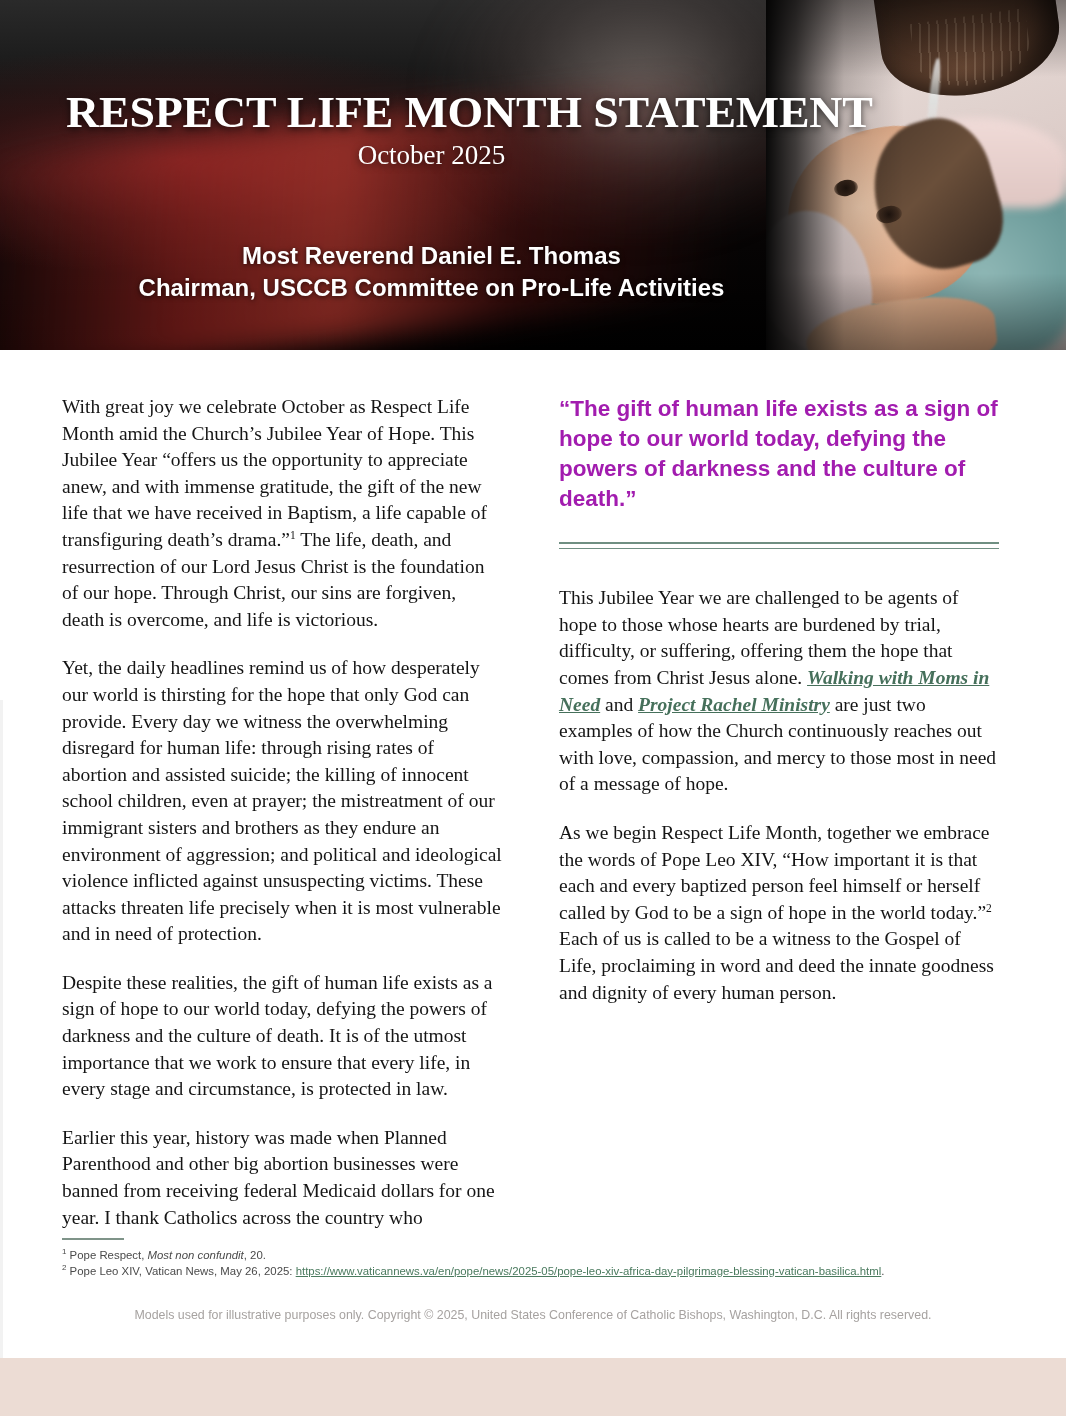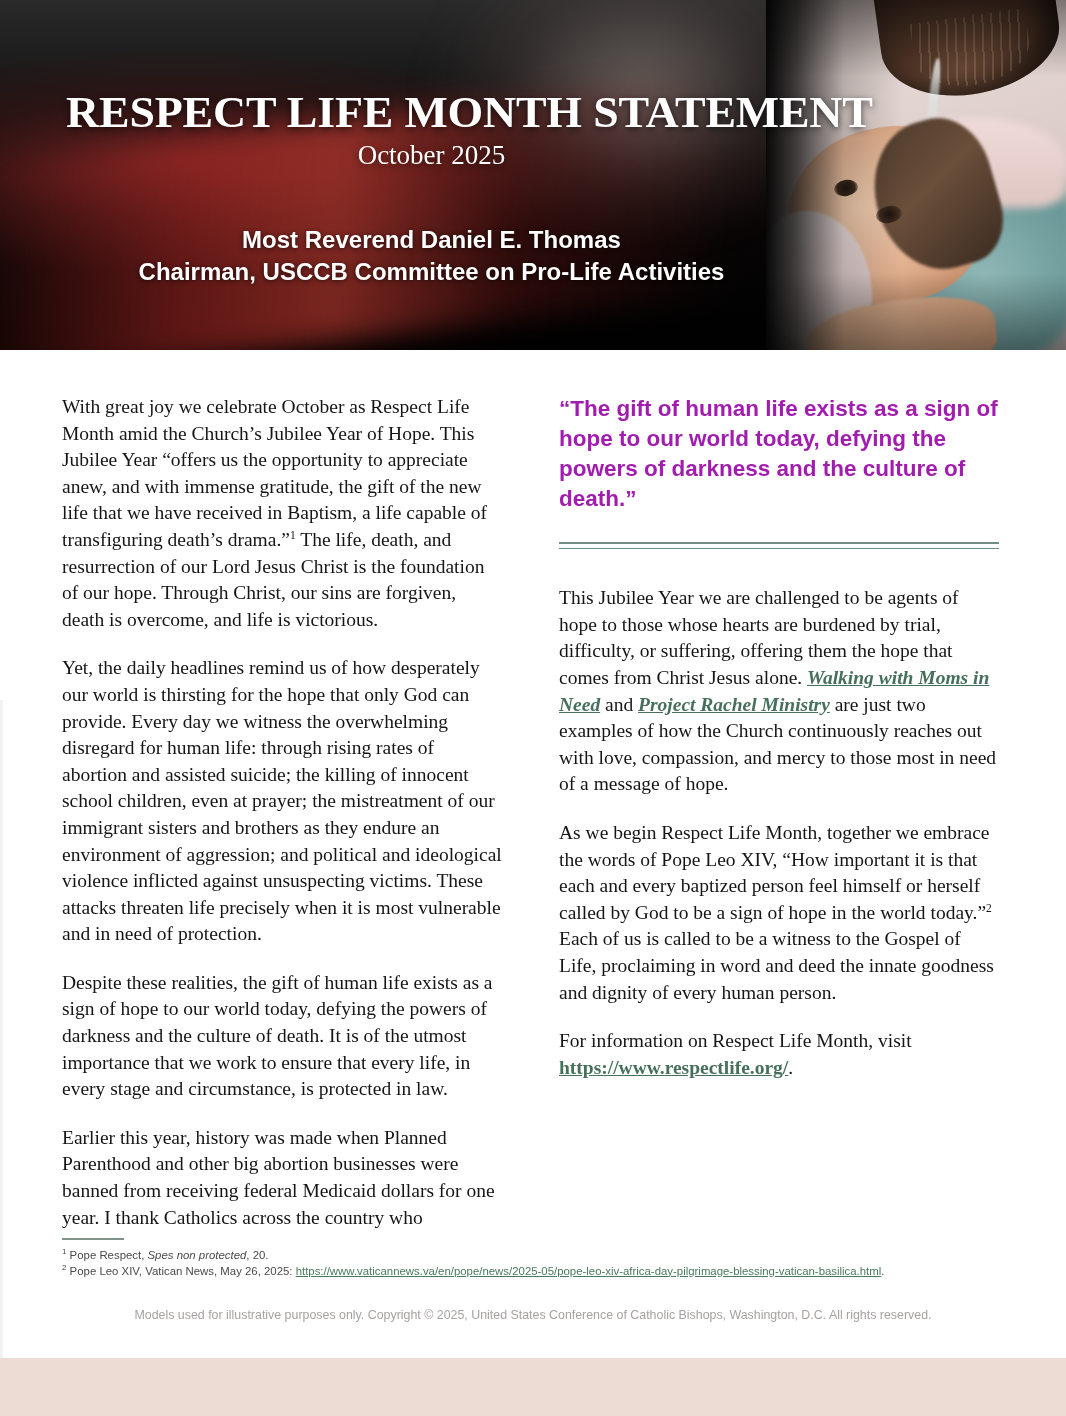--- a/index.html
+++ b/index.html
@@ -104,21 +104,21 @@
   }
   .hdr-sub {
     position:absolute; left:74px; top:140px; width:715px;
     text-align:center;
     font-family:"Liberation Serif", serif;
     font-size:27px;
     color:#ffffff;
     text-shadow:0 2px 7px rgba(0,0,0,.6);
   }
   .hdr-byline {
-    position:absolute; left:74px; top:224px; width:715px;
+    position:absolute; left:74px; top:240px; width:715px;
     text-align:center;
     font-family:"Liberation Sans", sans-serif;
     font-weight:bold;
     font-size:24px;
     line-height:32px;
     color:#ffffff;
     text-shadow:0 1px 5px rgba(0,0,0,.7);
   }
 
   
@@ -244,26 +244,25 @@
         <div class="rule"></div>
         <div class="rule"></div>
       </div>
       <div class="rule-gap"></div>
 
 
       <p class="body"><span>This Jubilee Year we are challenged to be agents of hope to those whose hearts are burdened by trial, difficulty, or suffering, offering them the hope that comes from Christ Jesus alone. </span><a class="lnk ital" href="#">Walking with Moms in Need</a><span> and </span><a class="lnk ital" href="#">Project Rachel Ministry</a><span> are just two examples of how the Church continuously reaches out with love, compassion, and mercy to those most in need of a message of hope.</span></p>
 
       <p class="body"><span>As we begin Respect Life Month, together we embrace the words of Pope Leo XIV, “How important it is that each and every baptized person feel himself or herself called by God to be a sign of hope in the world today.”</span><sup>2</sup><span> Each of us is called to be a witness to the Gospel of Life, proclaiming in word and deed the innate goodness and dignity of every human person.</span></p>
 
-      <p class="body"><span>For information on Respect Life Month, visit </span><a class="lnk" href="#">https://www.respectlife.org/</a><span>.</span></p>
     </div>
   </div>
 
   <div class="fn-area">
     <div class="fn-rule"></div>
-    <div class="fn"><sup>1</sup><span> Pope Respect, </span><i>Spes non protected</i><span>, 20.</span></div>
+    <div class="fn"><sup>1</sup><span> Pope Respect, </span><i>Most non confundit</i><span>, 20.</span></div>
     <div class="fn"><sup>2</sup><span> Pope Leo XIV, Vatican News, May 26, 2025: </span><a href="#">https://www.vaticannews.va/en/pope/news/2025-05/pope-leo-xiv-africa-day-pilgrimage-blessing-vatican-basilica.html</a><span>.</span></div>
   </div>
 
   <div class="copyright">Models used for illustrative purposes only. Copyright © 2025, United States Conference of Catholic Bishops, Washington, D.C. All rights reserved.</div>
 </div>
 
 <div class="bottom-band"></div>
 
 </body></html>

